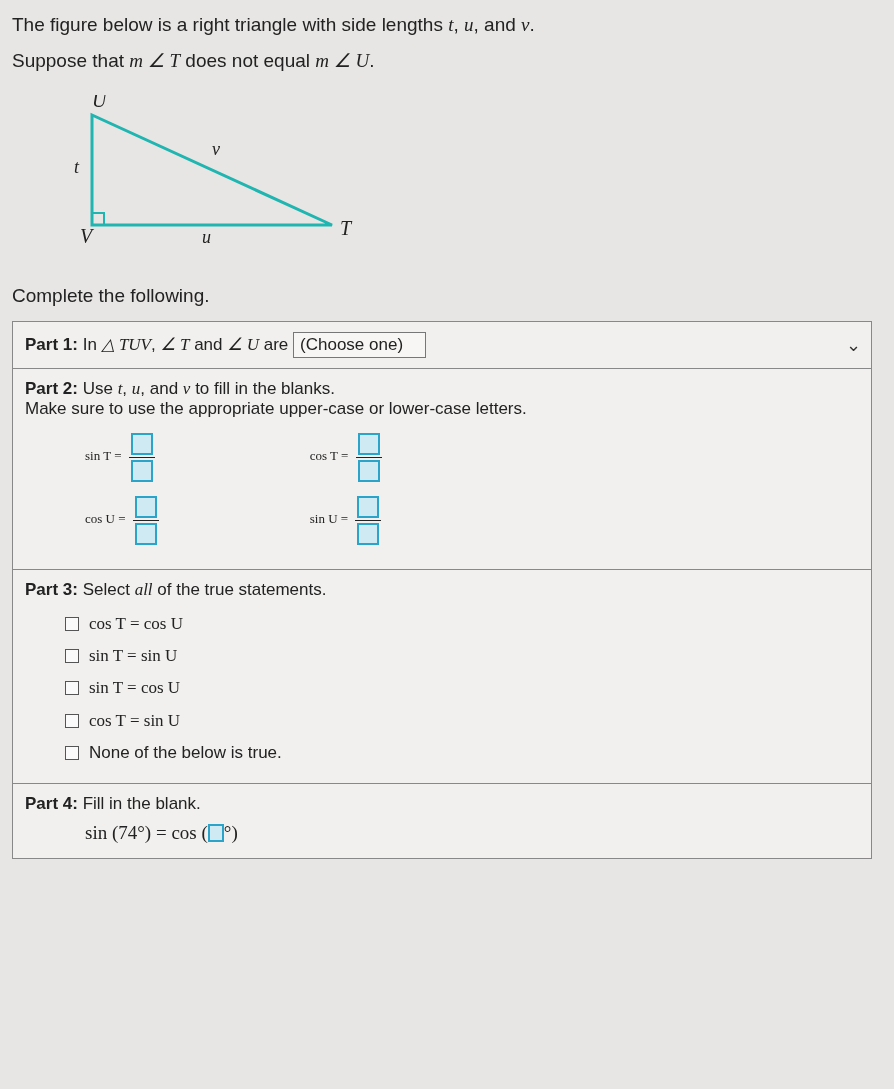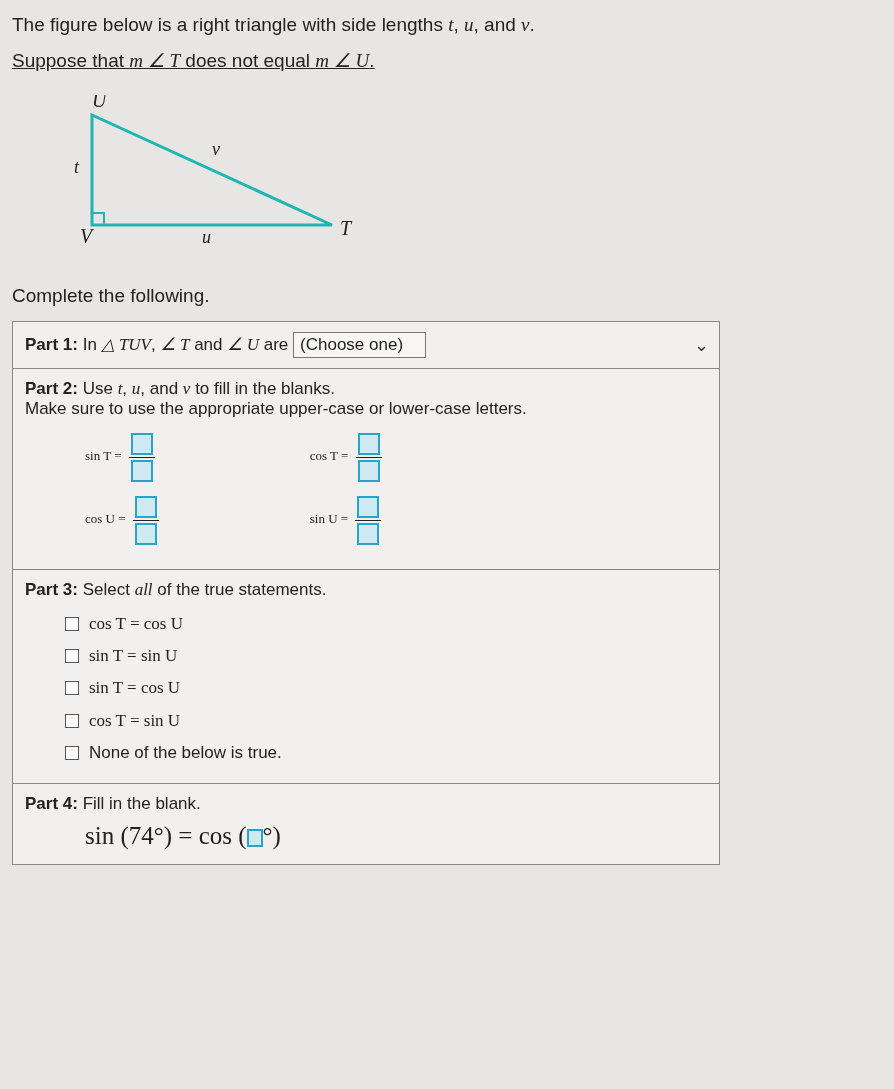--- a/index.html
+++ b/index.html
@@ -5,28 +5,28 @@
   * { box-sizing: border-box; }
   body {
     margin: 0;
     padding: 10px 12px;
     font-family: Arial, Helvetica, sans-serif;
     background: #e8e6e4;
     color: #222;
     width: 894px;
   }
   .intro { font-size: 19px; line-height: 1.6; margin-bottom: 6px; }
-  .intro-2 { font-size: 19px; line-height: 1.6; margin-bottom: 18px; text-decoration: underline; }
+  .intro-2 { font-size: 19px; line-height: 1.6; margin-bottom: 18px; }
   .it { font-style: italic; font-family: 'Times New Roman', serif; }
   .ang { font-family: 'Times New Roman', serif; }
   .triangle-wrap { margin: 10px 0 30px 50px; height: 160px; }
   .complete { font-size: 19px; margin: 4px 0 14px 0; }
   table.outer {
     border-collapse: collapse;
-    width: 708px;
+    width: 860px;
     background: #f2f0ee;
   }
   table.outer > tbody > tr > td {
     border: 1px solid #888;
     padding: 10px 12px;
     font-size: 17px;
     vertical-align: top;
   }
   .part-label { font-weight: bold; }
   .select-look {
@@ -70,21 +70,21 @@
   .cb {
     display: inline-block;
     width: 14px; height: 14px;
     border: 1.5px solid #555;
     vertical-align: middle;
     margin-right: 10px;
     background: #fafafa;
     position: relative;
     top: -1px;
   }
-  .p4eq { margin: 8px 0 4px 60px; font-family: 'Times New Roman', serif; font-size: 25px; }
+  .p4eq { margin: 8px 0 4px 60px; font-family: 'Times New Roman', serif; font-size: 19px; }
   .slot {
     display: inline-block;
     width: 16px; height: 18px;
     border: 2px solid #2aa5c9;
     background: #cfeaf2;
     vertical-align: -3px;
   }
   .small-note { font-size: 17px; }
 </style>
 </head>

